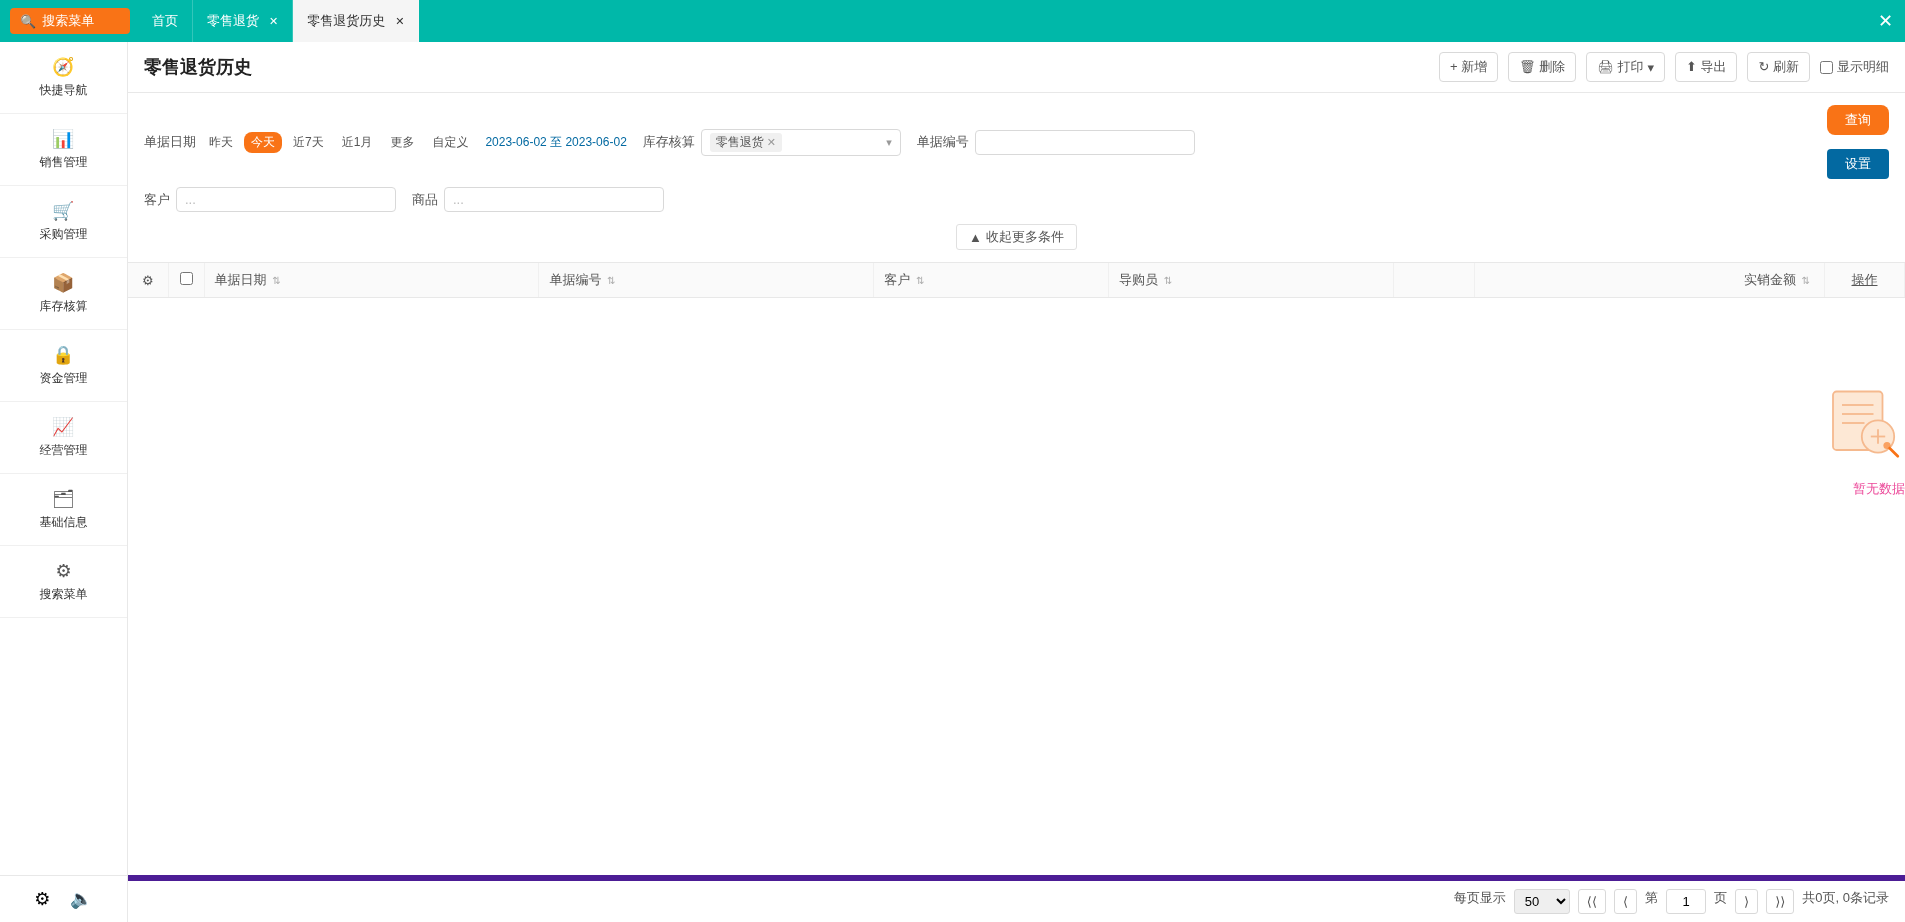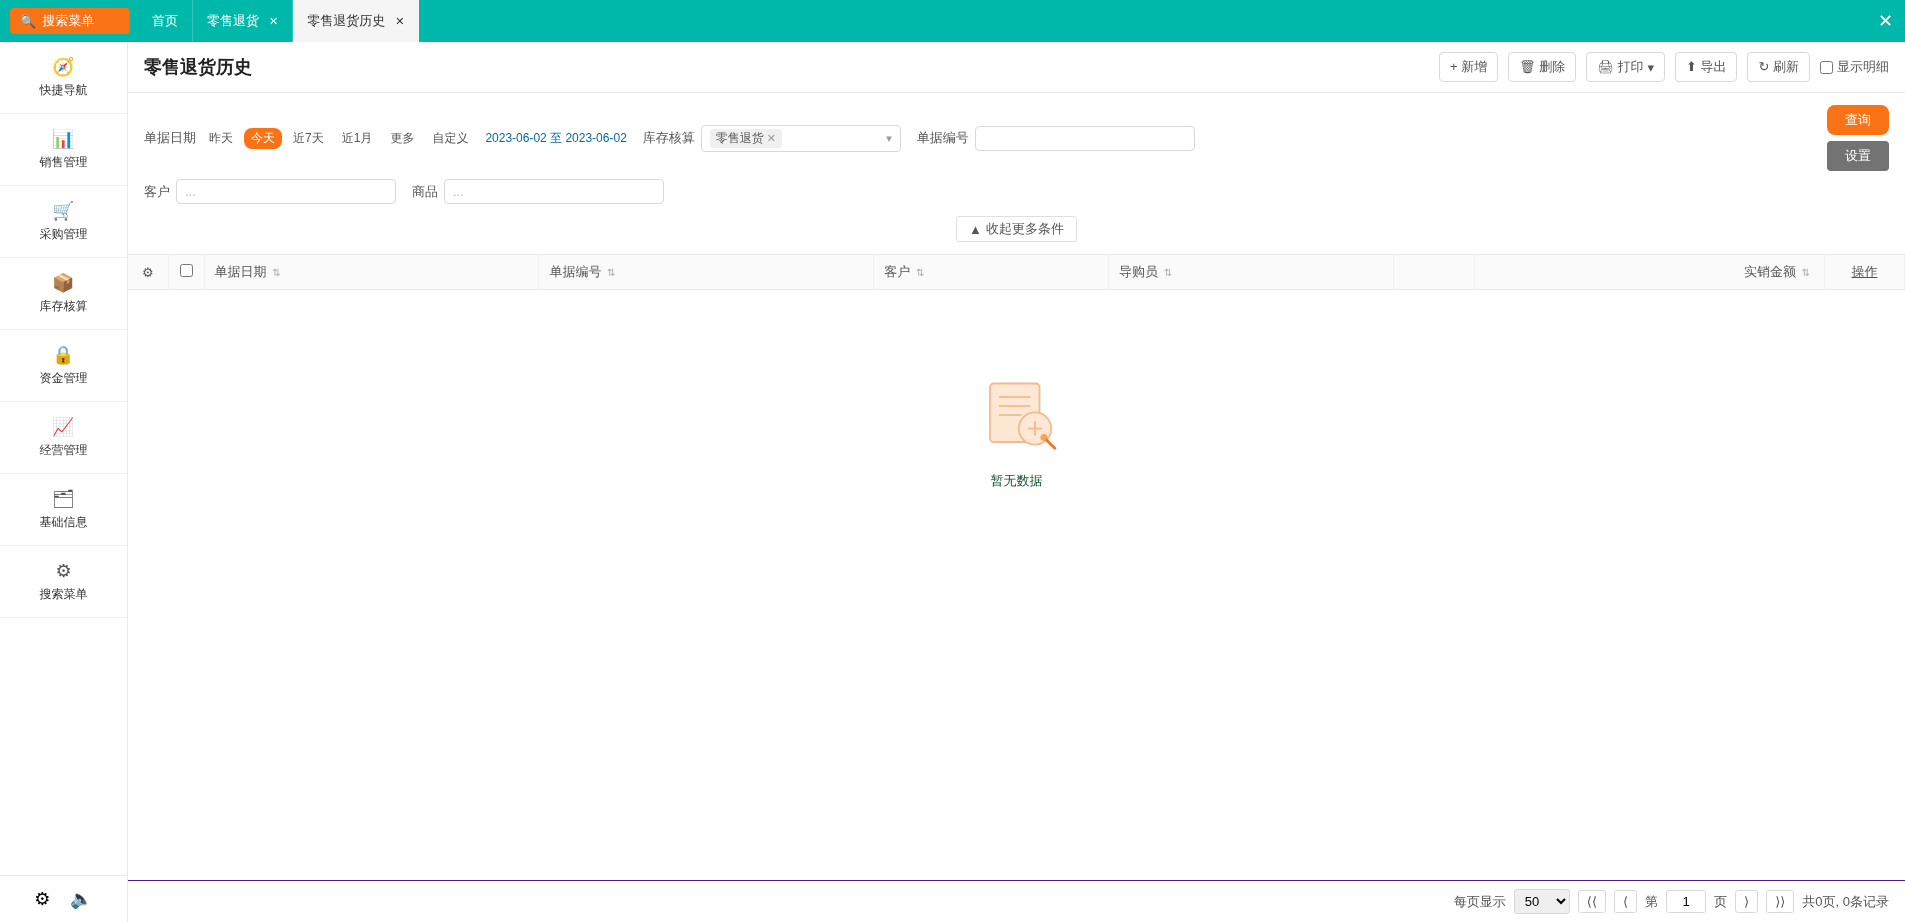--- a/index.html
+++ b/index.html
@@ -98,52 +98,52 @@
       color: #555; cursor: pointer; border: none; background: transparent;
       padding: 3px 12px; border: 1px solid #e0e0e0; border-radius: 3px;
     }
 
     
     .btn-query {
       background: #f97316; color: white; border: none; border-radius: 8px;
       padding: 6px 18px; font-size: 13px; cursor: pointer;
     }
     .btn-settings {
-      background: #737373; color: white; border: none; border-radius: 4px;
-      padding: 6px 18px; font-size: 13px; cursor: pointer;
+      background: #0369a1; color: white; border: none; border-radius: 4px;
+      padding: 6px 18px; font-size: 13px; cursor: pointer; margin-top: 8px;
     }
     .query-settings-col { display: flex; flex-direction: column; gap: 6px; margin-left: auto; }
 
     
     .table-area { flex: 1; background: white; overflow: auto; margin: 0; }
     table { width: 100%; border-collapse: collapse; font-size: 13px; }
     table thead th {
       background: #fafafa; border-bottom: 1px solid #e8e8e8; border-right: 1px solid #f0f0f0;
       padding: 8px 10px; text-align: left; font-weight: normal; color: #555;
       white-space: nowrap; position: sticky; top: 0; z-index: 1;
     }
     table thead th .sort-icon { font-size: 10px; color: #aaa; margin-left: 2px; }
     .th-gear { width: 40px; text-align: center; }
     .th-cb { width: 36px; text-align: center; }
     .th-op { width: 80px; text-align: center; text-decoration: underline; }
 
     
     .empty-state {
-      display: flex; flex-direction: column; align-items: center; justify-content: center;
-      padding: 80px 0; color: #14532d; font-size: 13px; gap: 12px;
+      display: flex; flex-direction: column; align-items: flex-end; justify-content: center;
+      padding: 80px 0; color: #ec4899; font-size: 13px; gap: 12px;
     }
     .empty-icon {
       width: 90px; height: 90px; position: relative;
     }
     .empty-icon svg { width: 90px; height: 90px; }
 
     
     .pagination-bar {
-      display: flex; align-items: center; justify-content: flex-end; padding: 8px 16px;
-      background: white; border-top: 1px solid #4c1d95; gap: 8px; font-size: 13px; color: #555;
+      display: flex; justify-content: flex-end; padding: 8px 16px;
+      background: white; border-top: 6px solid #4c1d95; gap: 8px; font-size: 13px; color: #555;
     }
     .per-page-select {
       border: 1px solid #d9d9d9; border-radius: 3px; padding: 3px 6px; font-size: 13px; cursor: pointer;
     }
     .page-nav-btn {
       border: 1px solid #d9d9d9; border-radius: 3px; padding: 3px 8px;
       cursor: pointer; background: white; font-size: 13px; color: #555;
     }
     .page-input {
       border: 1px solid #d9d9d9; border-radius: 3px; padding: 3px 6px;

